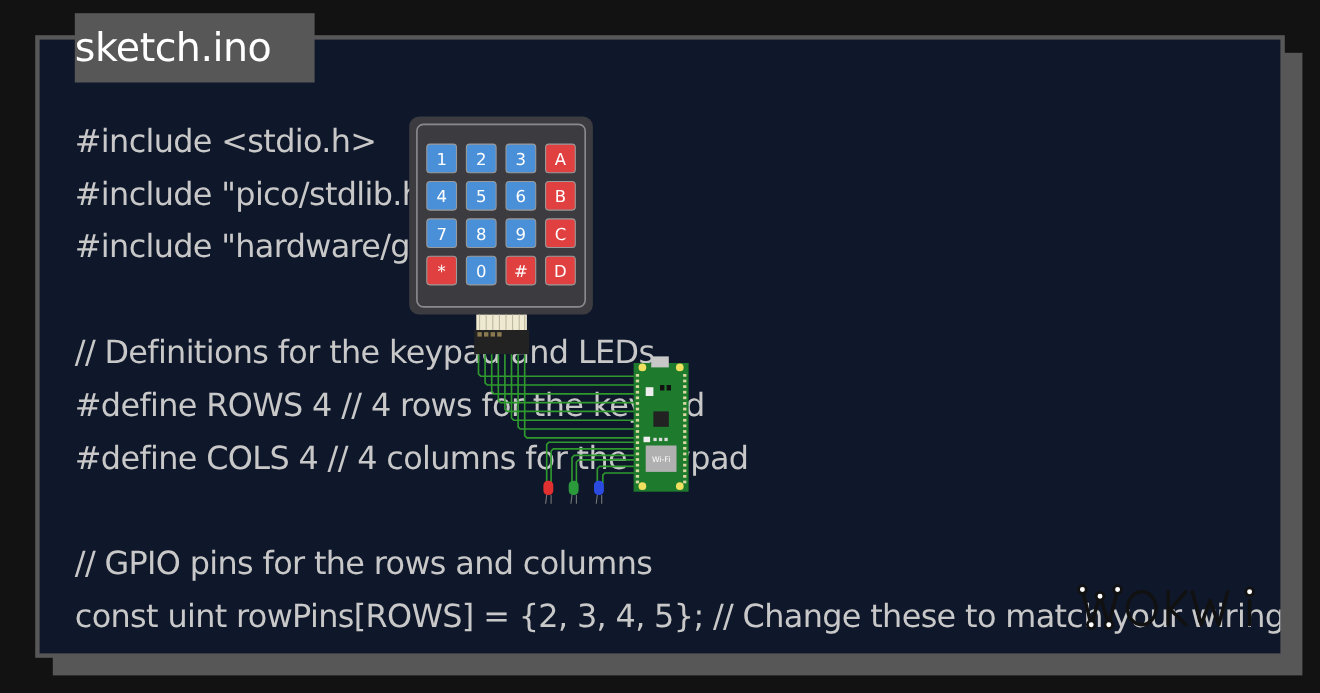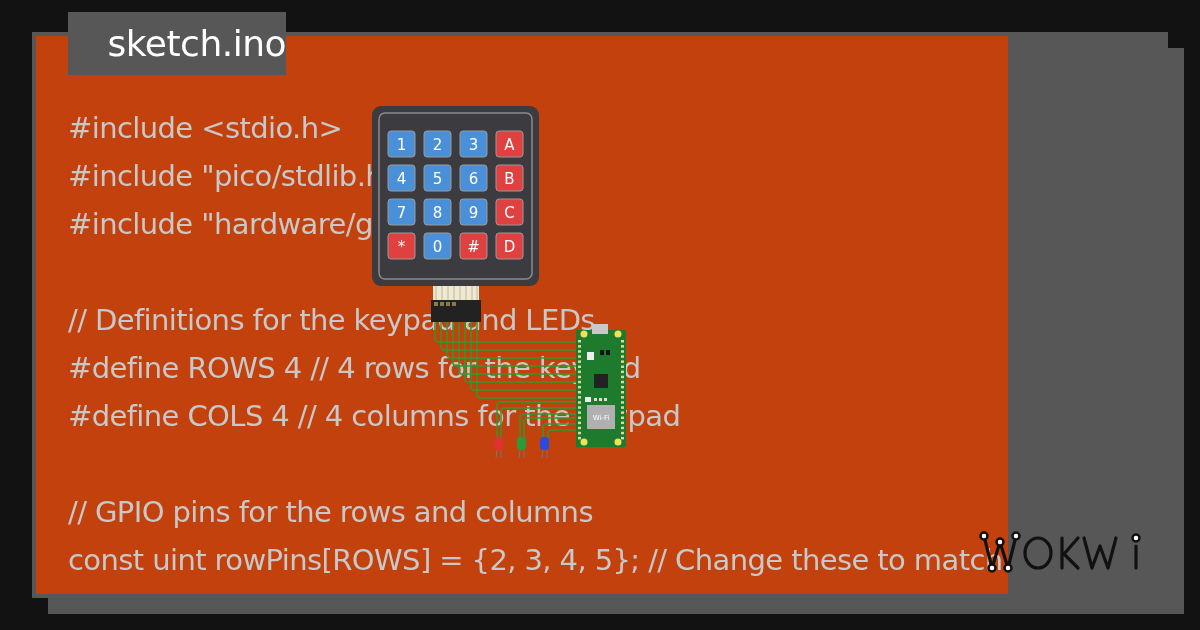--- a/index.html
+++ b/index.html
@@ -1,22 +1,22 @@
 <!DOCTYPE html>
 <html><head>
 <meta charset="utf-8">
 <style>
   html, body { margin:0; padding:0; }
   body { width:1200px; height:630px; background:#121212; position:relative; overflow:hidden; font-family:"DejaVu Sans", sans-serif; }
   .shadow-card { position:absolute; left:48px; top:48px; width:1136px; height:566px; background:#575757; }
   .card { position:absolute; left:32px; top:32px; width:1136px; height:566px; background:#575757; }
-  .card-inner { position:absolute; left:4px; top:4px; width:972px; height:558px; background:#c2410c; overflow:hidden; }
+  .card-inner { position:absolute; left:4px; top:4px; width:1128px; height:558px; background:#0f172a; overflow:hidden; }
   .code { position:absolute; left:32px; top:68px; margin:0; font-family:"DejaVu Sans", sans-serif; font-size:29px; line-height:48px; color:#c8c8c8; white-space:pre; letter-spacing:-0.6px; }
   .code-line { display:block; height:48px; }
-  .title-tab { position:absolute; left:68px; top:12px; width:218px; height:63px; background:#575757; color:#ffffff; font-family:"DejaVu Sans", sans-serif; font-size:36px; line-height:63px; text-align:right; letter-spacing:-0.5px; }
+  .title-tab { position:absolute; left:68px; top:12px; width:218px; height:63px; background:#575757; color:#ffffff; font-family:"DejaVu Sans", sans-serif; font-size:36px; line-height:63px; text-align:left; letter-spacing:-0.5px; }
   .diagram { position:absolute; left:360px; top:100px; width:290px; height:370px; }
   .logo { position:absolute; left:978px; top:528px; width:172px; height:48px; }
 </style>
 </head>
 <body>
 
 <div class="shadow-card"></div>
 <div class="card">
   <div class="card-inner">
     <pre class="code"><span class="code-line">#include &lt;stdio.h&gt;</span><span class="code-line">#include "pico/stdlib.h"</span><span class="code-line">#include "hardware/gpio.h"</span><span class="code-line"></span><span class="code-line">// Definitions for the keypad and LEDs</span><span class="code-line">#define ROWS 4 // 4 rows for the keypad</span><span class="code-line">#define COLS 4 // 4 columns for the keypad</span><span class="code-line"></span><span class="code-line">// GPIO pins for the rows and columns</span><span class="code-line">const uint rowPins[ROWS] = {2, 3, 4, 5}; // Change these to match your wiring</span><span class="code-line">const uint colPins[COLS] = {6, 7, 8, 9}; // Change these to match your wiring</span></pre>

